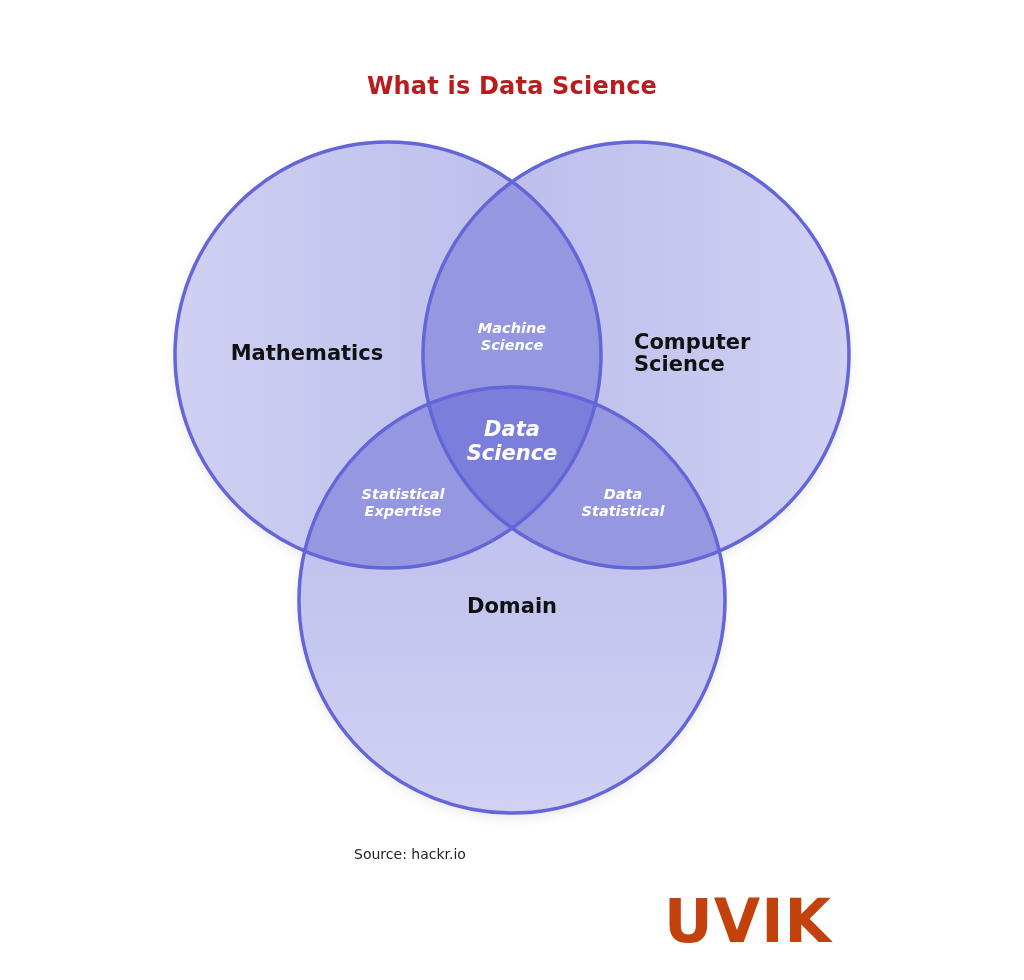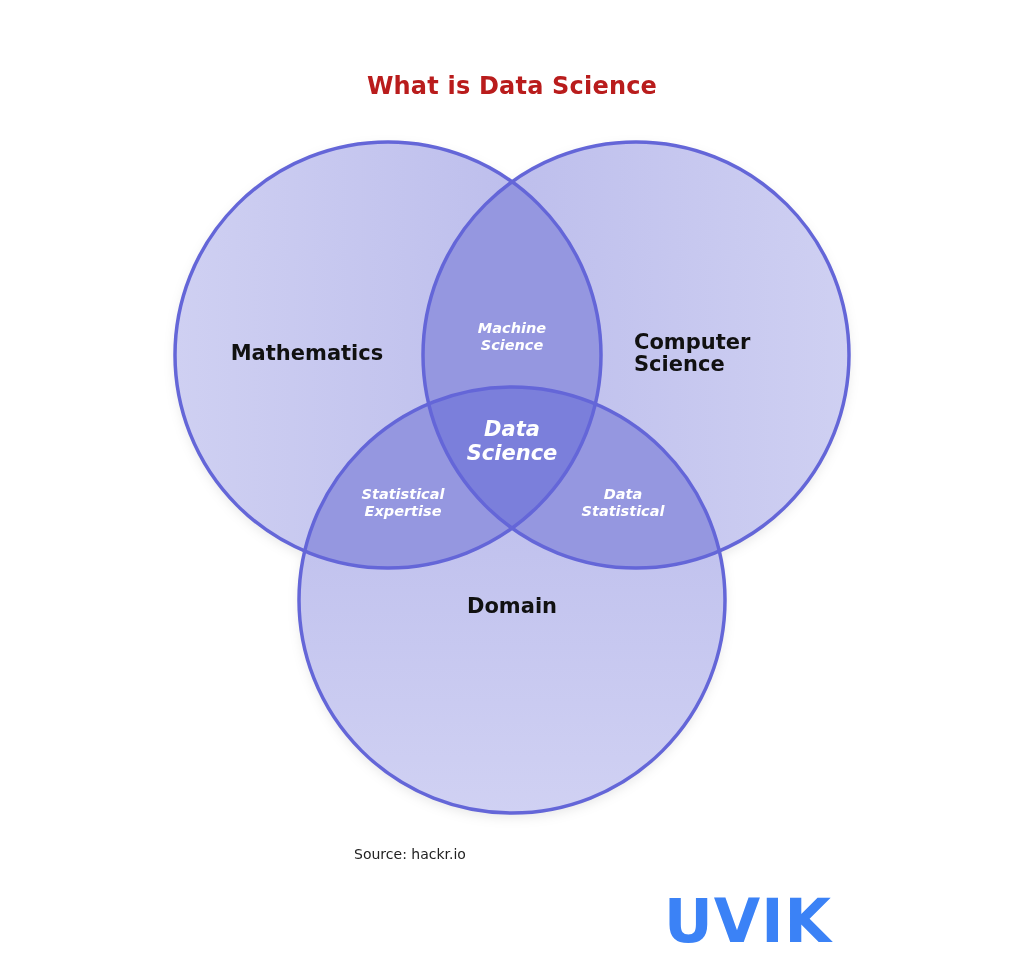--- a/index.html
+++ b/index.html
@@ -5,21 +5,21 @@
   html,body{margin:0;padding:0;background:#ffffff;}
   body{width:1024px;height:980px;position:relative;overflow:hidden;font-family:"DejaVu Sans","Liberation Sans",sans-serif;}
   .title{position:absolute;left:0;top:72px;width:1024px;text-align:center;font-weight:bold;font-size:24px;color:#b91c1c;letter-spacing:0.2px;}
   svg.venn{position:absolute;left:0;top:0;}
   .lbl{position:absolute;text-align:center;font-weight:bold;line-height:1.05;}
   .dark{color:#111111;font-size:21px;}
   .white{color:#ffffff;font-style:italic;}
   .small{font-size:14.5px;line-height:1.2;}
   .center{font-size:21px;line-height:1.15;}
   .source{position:absolute;left:0;top:846px;width:820px;text-align:center;font-size:14px;color:#222;}
-  .logo{position:absolute;left:664px;top:886px;font-size:60px;font-weight:900;color:#3b82f6;letter-spacing:1px;font-family:"DejaVu Sans","Liberation Sans",sans-serif;}
+  .logo{position:absolute;left:664px;top:886px;font-size:60px;font-weight:900;color:#c2410c;letter-spacing:1px;font-family:"DejaVu Sans","Liberation Sans",sans-serif;}
 </style>
 </head>
 <body>
 
 <div class="title">What is Data Science</div>
 
 <svg class="venn" width="1024" height="980" viewBox="0 0 1024 980">
   <defs>
     <linearGradient id="gL" x1="0" y1="0" x2="1" y2="0">
       <stop offset="0" stop-color="#cfd0f2"></stop>

